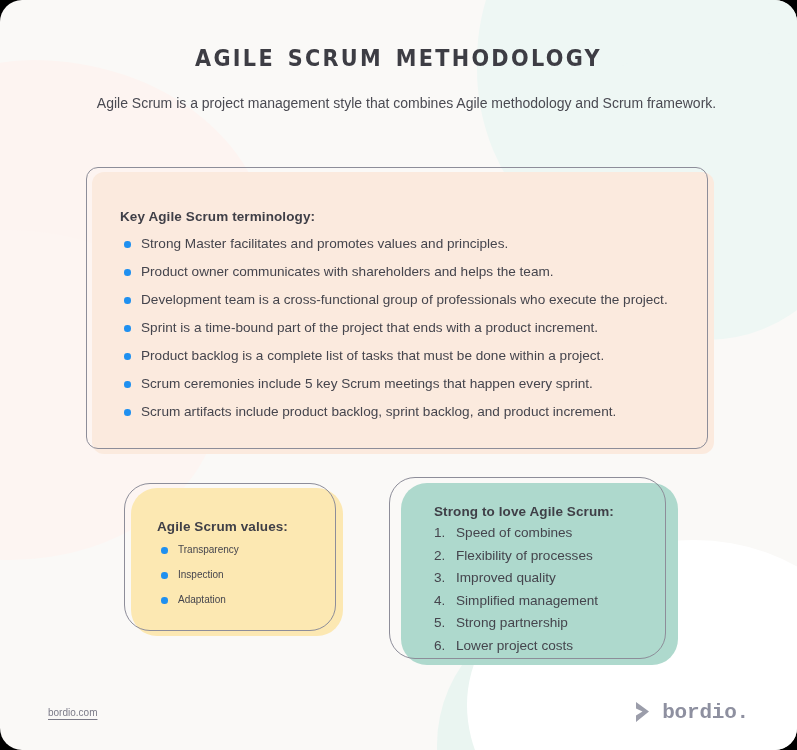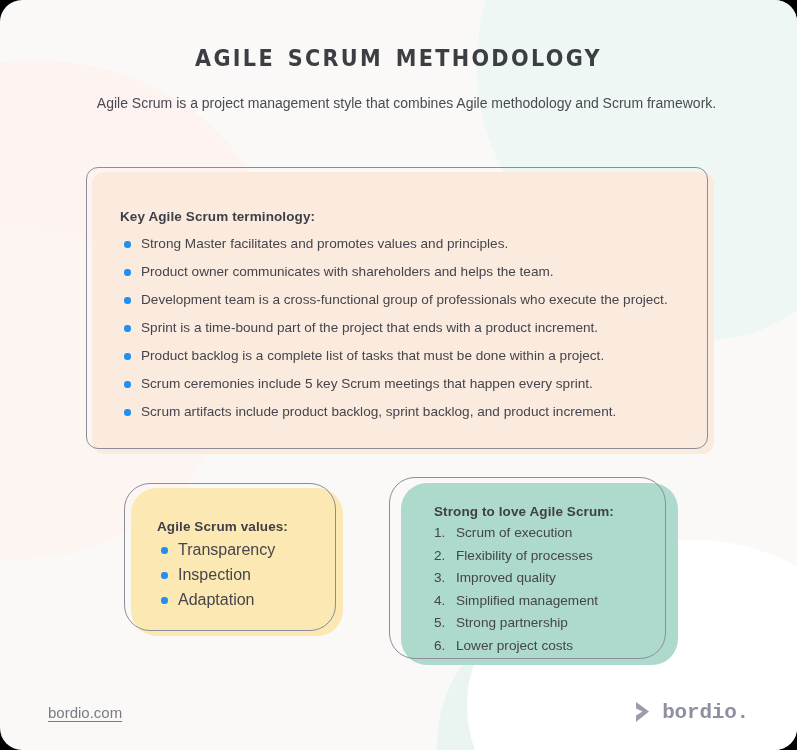--- a/index.html
+++ b/index.html
@@ -136,21 +136,21 @@
 
   
   #values-card {
     top: 483px; left: 124px;
     width: 212px; height: 148px;
     border-radius: 26px;
   }
   #values-card .card-fill { background: #fce8b2; transform: translate(7px, 5px); }
   #values-card .card-body { padding: 36px 0 0 33px; }
   #values-card ul.bullets { margin-top: 8px; }
-  #values-card ul.bullets li { margin-bottom: 9px; font-size: 16px; }
+  #values-card ul.bullets li { margin-bottom: 9px; font-size: 10px; }
 
   
   #reasons-card {
     top: 477px; left: 389px;
     width: 277px; height: 182px;
     border-radius: 26px;
   }
   #reasons-card .card-fill { background: #aed9cd; transform: translate(12px, 6px); }
   #reasons-card .card-body { padding: 27px 0 0 45px; }
 
@@ -176,21 +176,21 @@
     position: absolute;
     left: 0; right: 0; bottom: 23px;
     height: 30px;
     padding: 0 48px;
     display: flex;
     align-items: center;
     justify-content: space-between;
   }
 
   #site-link {
-    font-size: 15px;
+    font-size: 10px;
     color: #7b7b88;
     text-decoration: underline;
     text-underline-offset: 3px;
   }
 
   #brand-logo { display: flex; align-items: center; gap: 9px; }
   #brand-chevron { display: block; }
   #brand-wordmark {
     font-size: 21px;
     font-weight: 700;
@@ -245,21 +245,21 @@
       </ul>
     </div>
   </div>
 
   <div class="card" id="reasons-card">
     <div class="card-fill"></div>
     <div class="card-outline"></div>
     <div class="card-body">
       <div class="card-heading">Strong to love Agile Scrum:</div>
       <ol class="numbered">
-        <li>Scrum of execution</li>
+        <li>Speed of combines</li>
         <li>Flexibility of processes</li>
         <li>Improved quality</li>
         <li>Simplified management</li>
         <li>Strong partnership</li>
         <li>Lower project costs</li>
       </ol>
     </div>
   </div>
 
   <div id="footer">

